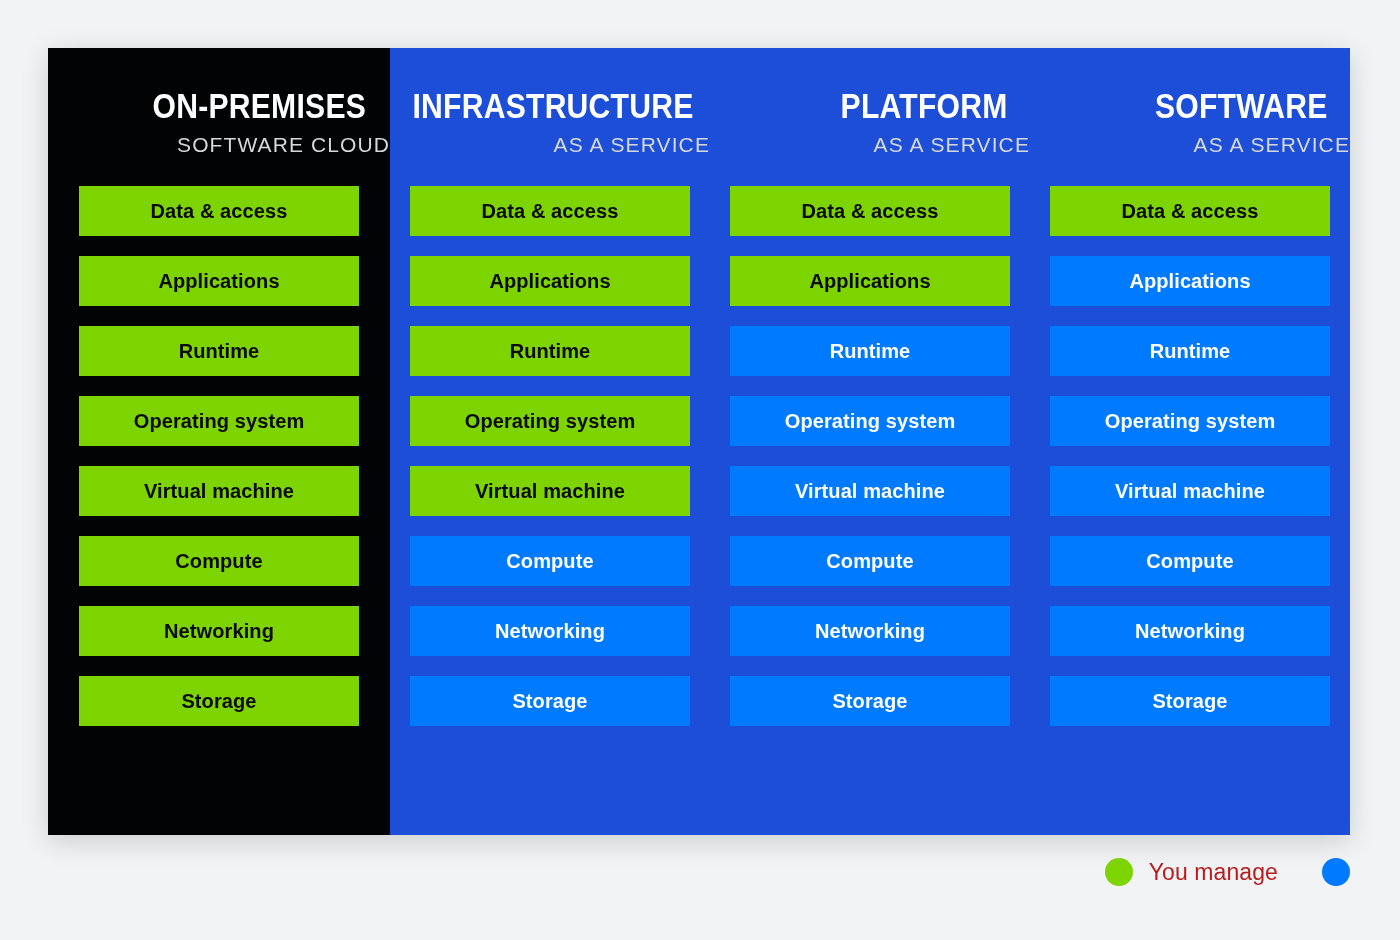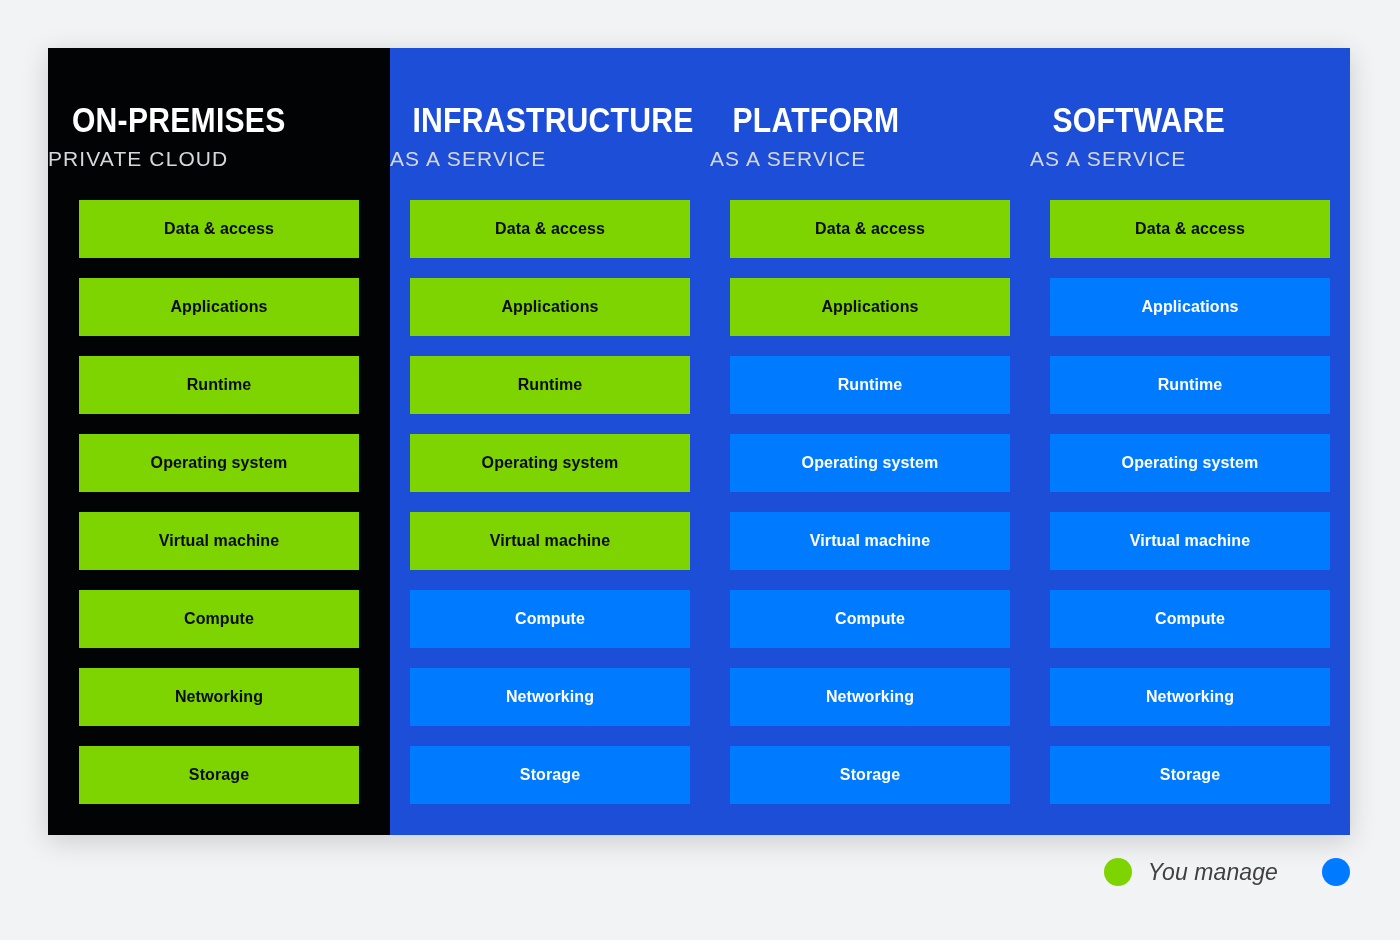--- a/index.html
+++ b/index.html
@@ -38,22 +38,22 @@
     background: #020305;
   }
   .column.cloud {
     width: 320px;
     background: #1d4ed8;
   }
 
   
   .col-header {
     width: 100%;
-    text-align: left;
-    padding-top: 53px;
+    text-align: right;
+    padding-top: 39px;
     box-sizing: border-box;
     user-select: none;
   }
   .col-title {
     display: block;
     font-family: "Liberation Sans Narrow", "Liberation Sans", sans-serif;
     font-weight: bold;
     font-size: 35px;
     line-height: 38px;
     letter-spacing: 0.3px;
@@ -72,25 +72,25 @@
 
   
   .layer-stack {
     margin-top: 29px;
     width: 280px;
     display: flex;
     flex-direction: column;
     gap: 20px;
   }
   .layer-cell {
-    height: 58px;
+    height: 50px;
     display: flex;
     align-items: center;
     justify-content: center;
-    font-size: 16px;
+    font-size: 20px;
     font-weight: bold;
     letter-spacing: 0.1px;
     box-sizing: border-box;
     user-select: none;
   }
   .layer-cell.you {
     background: #7ed400;
     color: #0b0b0b;
   }
   .layer-cell.provider {
@@ -118,34 +118,33 @@
   .legend-dot {
     width: 28px;
     height: 28px;
     border-radius: 50%;
     flex: 0 0 auto;
   }
   .legend-dot.you { background: #7ed400; }
   .legend-dot.provider { background: #007bff; }
   .legend-label {
     font-size: 23px;
-    color: #404040;
+    color: #b91c1c;
     letter-spacing: 0.1px;
     white-space: nowrap;
-    font-style: italic;
   }
 </style>
 </head>
 <body>
 
 <div id="matrix-panel">
     <div class="column onprem">
       <div class="col-header">
         <span class="col-title">ON-PREMISES</span>
-        <span class="col-subtitle">PRIVATE CLOUD</span>
+        <span class="col-subtitle">SOFTWARE CLOUD</span>
       </div>
       <div class="layer-stack">
         <div class="layer-cell you">Data &amp; access</div>
         <div class="layer-cell you">Applications</div>
         <div class="layer-cell you">Runtime</div>
         <div class="layer-cell you">Operating system</div>
         <div class="layer-cell you">Virtual machine</div>
         <div class="layer-cell you">Compute</div>
         <div class="layer-cell you">Networking</div>
         <div class="layer-cell you">Storage</div>

